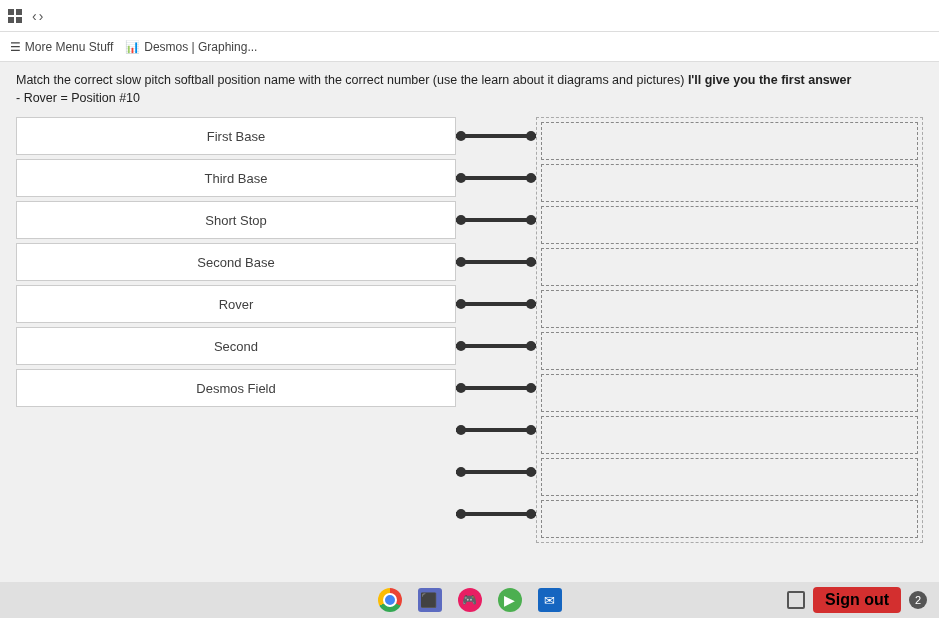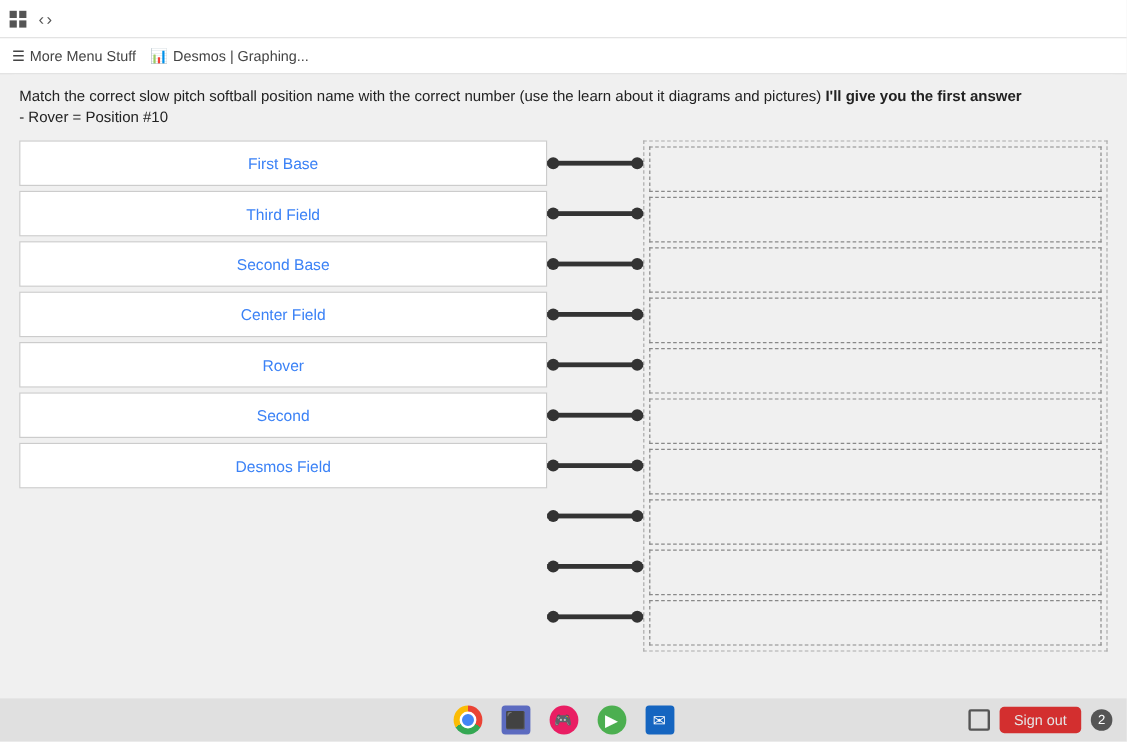--- a/index.html
+++ b/index.html
@@ -106,21 +106,21 @@
     }
 
     .label-box {
       background: #fff;
       border: 1px solid #ccc;
       height: 38px;
       display: flex;
       align-items: center;
       justify-content: center;
       font-size: 13px;
-      color: #3b82f6;
+      color: #404040;
       position: relative;
     }
 
     
     .connector-area {
       width: 80px;
       display: flex;
       flex-direction: column;
       gap: 4px;
       align-items: center;
@@ -184,26 +184,27 @@
     }
 
     .taskbar-right {
       display: flex;
       align-items: center;
       gap: 8px;
     }
 
     .sign-out-btn {
       background: #d32f2f;
-      color: #e5e5e5;
+      color: #000000;
       border: none;
       border-radius: 4px;
       padding: 4px 12px;
-      font-size: 12px;
+      font-size: 16px;
       cursor: pointer;
+      font-weight: bold;
     }
 
     .number-badge {
       background: #555;
       color: white;
       border-radius: 50%;
       width: 18px;
       height: 18px;
       display: flex;
       align-items: center;
@@ -296,27 +297,27 @@
     <span>- Rover = Position #10</span>
   </div>
 
   <div class="match-container">
 
     <div class="left-column">
       <div class="label-box">
         <span>First Base</span>
       </div>
       <div class="label-box">
-        <span>Third Field</span>
+        <span>Third Base</span>
+      </div>
+      <div class="label-box">
+        <span>Short Stop</span>
       </div>
       <div class="label-box">
         <span>Second Base</span>
-      </div>
-      <div class="label-box">
-        <span>Center Field</span>
       </div>
       <div class="label-box">
         <span>Rover</span>
       </div>
       <div class="label-box">
         <span>Second</span>
       </div>
       <div class="label-box">
         <span>Desmos Field</span>
       </div>

